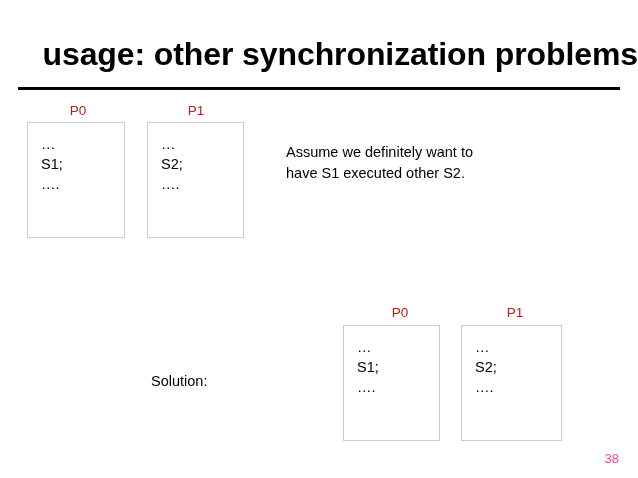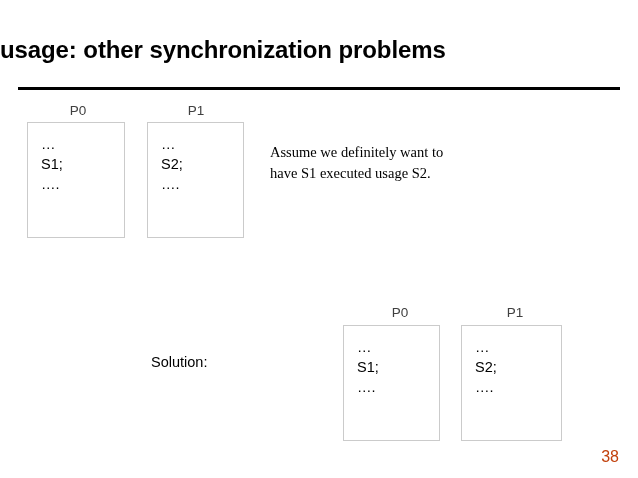--- a/index.html
+++ b/index.html
@@ -21,42 +21,42 @@
     position: absolute;
     inset: 0;
   }
 
   
   .slide-title {
     position: absolute;
     left: 0;
     top: 36px;
     width: 638px;
-    text-align: left;
-    font-size: 24px;
+    text-align: right;
+    font-size: 32px;
     font-weight: bold;
     letter-spacing: -0.1px;
     color: #000000;
     white-space: nowrap;
   }
 
   .title-rule {
     position: absolute;
     left: 18px;
     top: 87px;
     width: 602px;
     height: 3px;
     background: #000000;
   }
 
   
   .proc-label {
     position: absolute;
     font-size: 13.5px;
-    color: #404040;
+    color: #b91c1c;
     text-align: center;
     white-space: nowrap;
   }
 
   
   .code-box {
     position: absolute;
     border: 1px solid #cbcbcb;
     background: #ffffff;
     box-sizing: border-box;
@@ -88,35 +88,35 @@
     white-space: nowrap;
   }
   .body-text .ln {
     display: block;
   }
 
   .page-number {
     position: absolute;
     right: 19px;
     bottom: 12px;
-    font-size: 16px;
-    color: #c2410c;
+    font-size: 13px;
+    color: #ec4899;
   }
 
   
   #label-top-p0 { left: 48px;  top: 103px; width: 60px; }
   #label-top-p1 { left: 166px; top: 103px; width: 60px; }
   #box-top-p0   { left: 27px;  top: 122px; width: 98px;  height: 116px; }
   #box-top-p1   { left: 147px; top: 122px; width: 97px;  height: 116px; }
 
-  #assume-text  { left: 270px; top: 142px; font-family: Liberation Serif, serif; }
+  #assume-text  { left: 286px; top: 142px; }
 
   #semaphore-decl { left: 336px; top: 278px; }
 
-  #solution-label { left: 151px; top: 352px; }
+  #solution-label { left: 151px; top: 371px; }
 
   
   #label-bot-p0 { left: 370px; top: 305px; width: 60px; }
   #label-bot-p1 { left: 485px; top: 305px; width: 60px; }
   #box-bot-p0   { left: 343px; top: 325px; width: 97px;  height: 116px; }
   #box-bot-p1   { left: 461px; top: 325px; width: 101px; height: 116px; }
 </style>
 </head>
 <body>
 
@@ -140,21 +140,21 @@
   <div class="code-box" id="box-top-p1">
     <div class="code-lines">
       <span class="ln dots">…</span>
       <span class="ln">S2;</span>
       <span class="ln dots">….</span>
     </div>
   </div>
 
   <div class="body-text" id="assume-text">
     <span class="ln">Assume we definitely want to</span>
-    <span class="ln">have S1 executed usage S2.</span>
+    <span class="ln">have S1 executed other S2.</span>
   </div>
 
 
   <div class="body-text" id="solution-label">Solution:</div>
 
   <div class="proc-label" id="label-bot-p0">P0</div>
 
   <div class="code-box" id="box-bot-p0">
     <div class="code-lines">
       <span class="ln dots">…</span>

